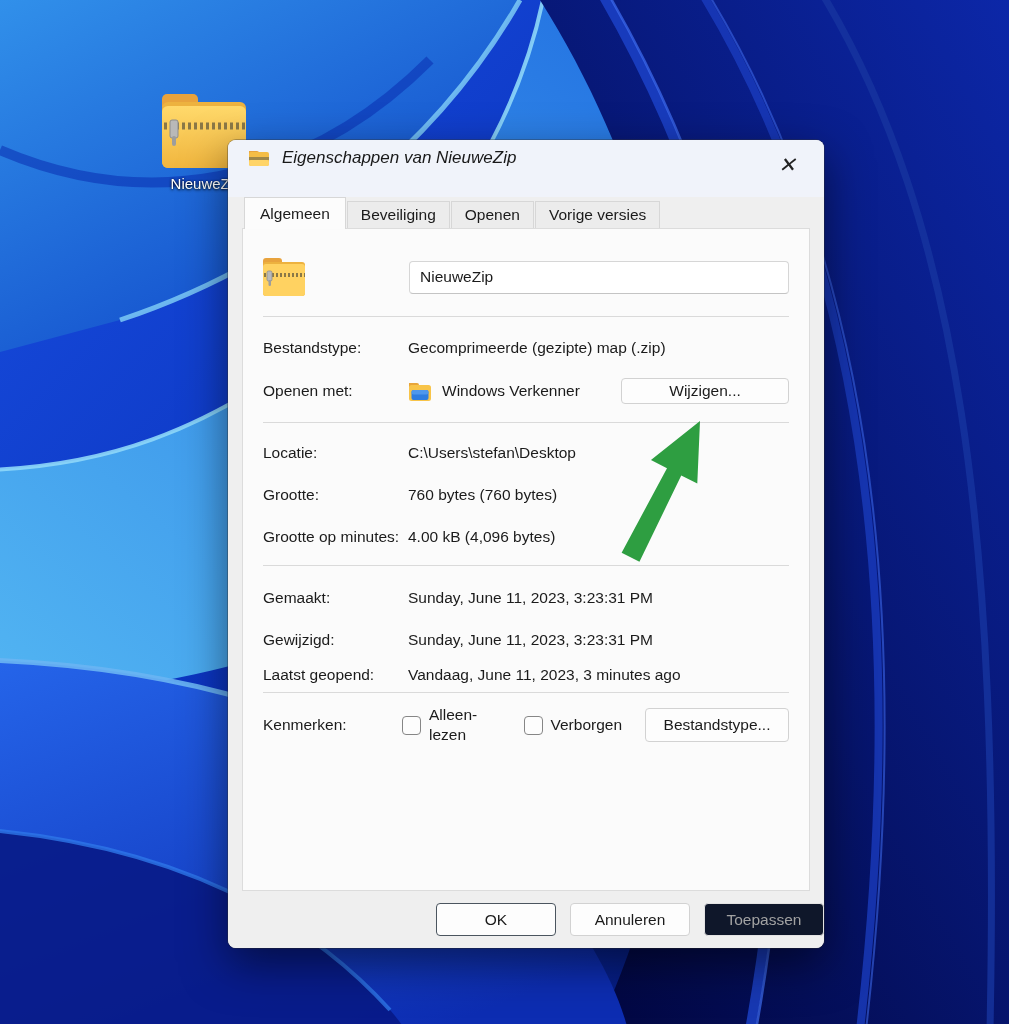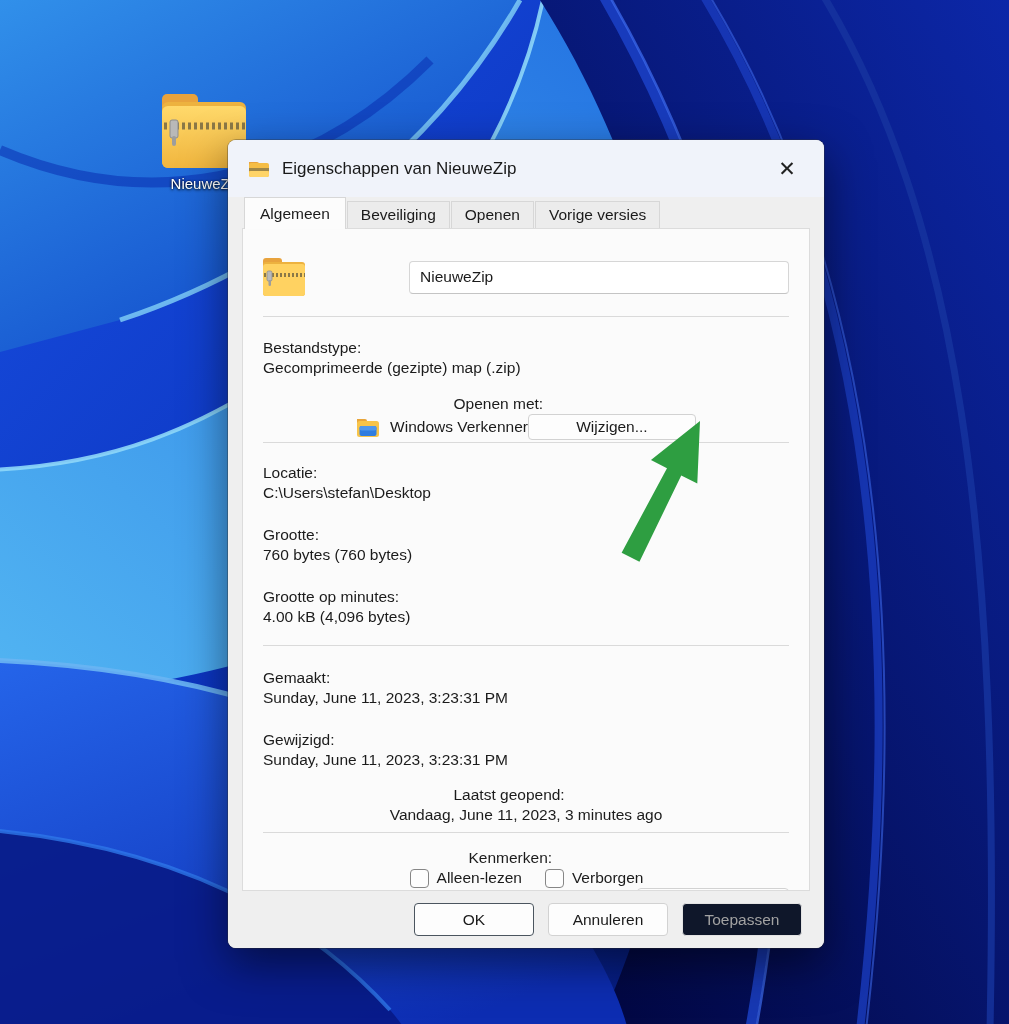--- a/index.html
+++ b/index.html
@@ -11,22 +11,22 @@
 
   
   .desktop-icon { position:absolute; left:152px; top:90px; width:108px; text-align:center; z-index:1; cursor:default; }
   .desktop-icon .ico { display:block; margin:0 auto; }
   .desktop-icon .lbl { margin-top:3px; font-size:15px; color:#ffffff; text-shadow:0 1px 3px rgba(0,0,0,.9), 0 0 2px rgba(0,0,0,.6); white-space:nowrap; }
 
   
   .dialog { position:absolute; left:228px; top:140px; width:596px; height:808px; z-index:2;
             background:#efefef; border-radius:8px;
             box-shadow:0 16px 45px rgba(0,0,0,.5), 0 0 0 1px rgba(60,60,60,.35); }
-  .titlebar { height:57px; display:flex; align-items:center; padding:0 20px 0 20px;
-              background:#f0f3fa; border-radius:8px 8px 0 0; }
+  .titlebar { height:57px; display:flex; padding:8px 20px 0 20px;
+              background:#f0f3fa; border-radius:8px 8px 0 0;font-style:italic; }
   .titlebar .t-ico { margin-right:12px; display:flex; }
   .titlebar .t-text { font-size:17px; color:#191919; }
   .close-btn { margin-left:auto; width:34px; height:34px; display:flex; align-items:center; justify-content:center;
                font-size:21px; font-weight:300; color:#222; border-radius:4px; cursor:default; }
 
   .tabstrip { position:absolute; top:57px; left:16px; display:flex; align-items:flex-end; z-index:3; }
   .tab { height:27px; padding:0 13px; display:flex; align-items:center; font-size:15.5px;
          background:#ececec; border:1px solid #d7d7d7; border-bottom:none; margin-right:1px; }
   .tab.active { height:32px; background:#fcfcfc; margin-bottom:-1px; padding:0 15px; }
 
@@ -38,21 +38,21 @@
   .name-input { margin-left:102px; flex:1; height:33px; border:1px solid #d6d6d6; border-bottom-color:#c4c4c4;
                 border-radius:4px; background:#fff; padding:0 10px; font-size:15.5px;
                 font-family:"Liberation Sans", sans-serif; color:#1b1b1b; }
 
   .sep { border:none; border-top:1px solid #dadada; margin:0 20px; }
   .sep.s1 { margin-top:17px; }
   .sep.s2 { margin-top:14px; }
   .sep.s3 { margin-top:18px; }
   .sep.s4 { margin-top:7px; }
 
-  .info-row { display:flex; align-items:flex-start; margin:0 20px; font-size:15.5px; line-height:20px;flex-direction:column; }
+  .info-row { display:flex; align-items:flex-start; margin:0 20px; font-size:15.5px; line-height:20px; }
   .info-row .lab { width:145px; flex:none; }
   .info-row .val { flex:1; }
   .r-type  { margin-top:21px; }
   .r-open  { margin-top:16px; align-items:center; height:34px; }
   .r-loc   { margin-top:20px; }
   .r-size  { margin-top:22px; }
   .r-disk  { margin-top:22px; }
   .r-made  { margin-top:22px; }
   .r-mod   { margin-top:22px; }
   .r-last  { margin-top:15px; align-items:center; }
@@ -65,21 +65,21 @@
   .btn { display:flex; align-items:center; justify-content:center; font-size:15.5px; color:#1b1b1b;
          background:#fdfdfd; border:1px solid #d2d2d2; border-radius:4px; cursor:default; }
   .btn-change { margin-left:auto; width:168px; height:26px; }
   .btn-adv { margin-left:auto; width:152px; height:34px; }
 
   .chk-group { display:flex; align-items:center;padding-left:24px; }
   .checkbox { width:19px; height:19px; border:1.5px solid #868686; border-radius:4px; background:#fdfdfd; flex:none; }
   .chk-lab { margin-left:8px; margin-right:23px; }
 
   .footer { position:absolute; left:0; right:0; bottom:0; height:57px; display:flex; align-items:center;
-            justify-content:flex-end; gap:14px; padding-right:22px; background:#efefef; border-radius:0 0 8px 8px; }
+            justify-content:flex-end; gap:14px; padding-right:0; background:#efefef; border-radius:0 0 8px 8px; }
   .footer .btn { width:120px; height:33px; }
   .btn.default { border:1.5px solid #4b555f; background:#fdfdfd; }
   .btn.disabled { background:#0f172a; border-color:#e3e3e3; color:#a2a2a2; }
 
   .annotation-arrow { position:absolute; inset:0; z-index:5; pointer-events:none; }
 </style>
 </head>
 <body>
 
 <svg class="wallpaper" viewBox="0 0 1009 1024" preserveAspectRatio="none">

